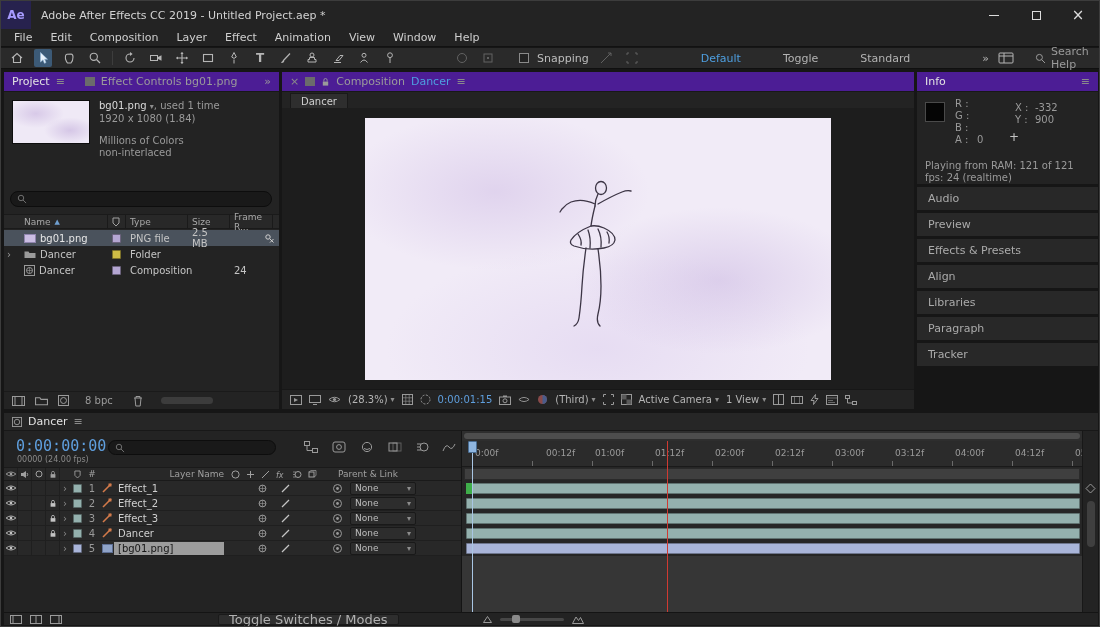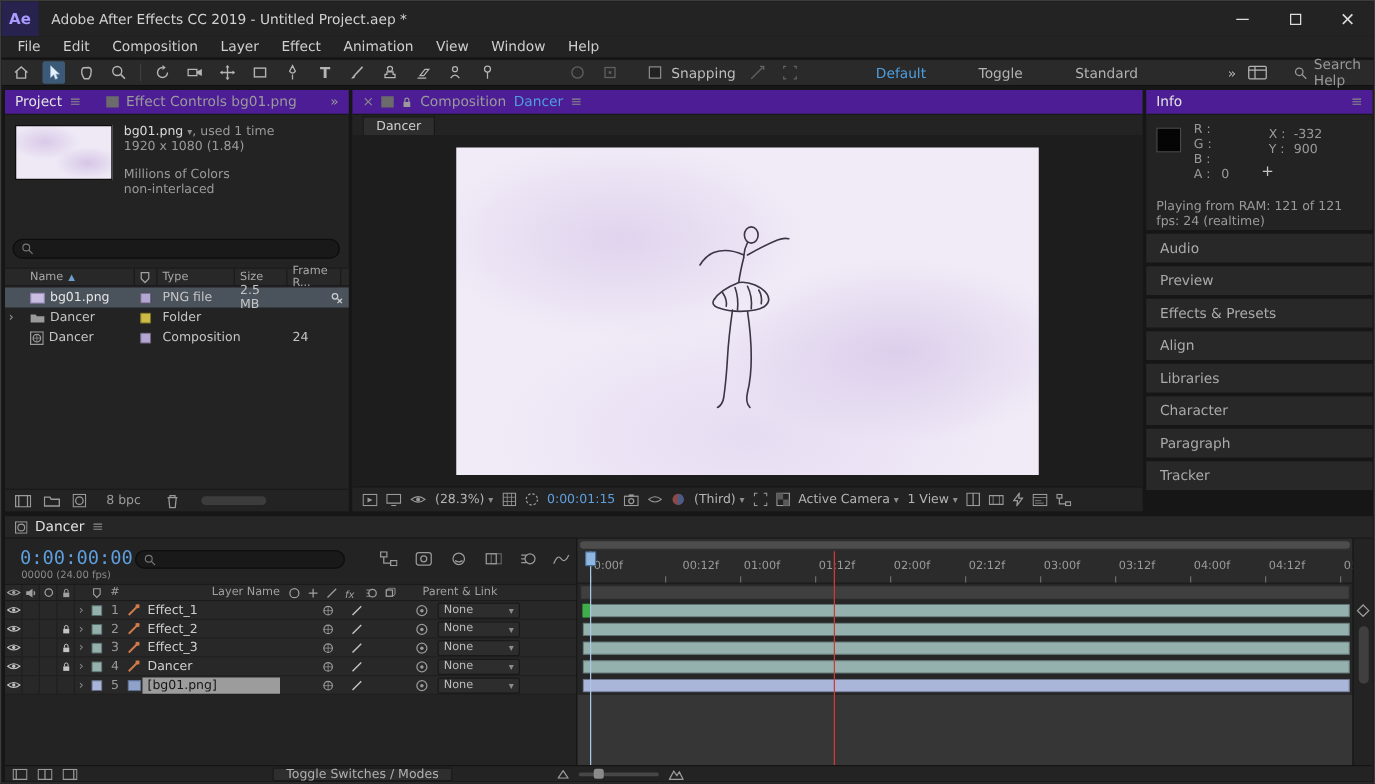--- a/index.html
+++ b/index.html
@@ -110,21 +110,21 @@
   .navig{position:absolute;left:0;right:0;top:0;height:10px;background:#2e2e2e;}
   .navbar{position:absolute;left:2px;right:2px;top:2px;height:6px;background:#4d4d4d;border-radius:3px;}
   .workarea{position:absolute;left:2px;right:2px;top:37px;height:12px;background:#3f3f3f;border:1px solid #2a2a2a;}
   .tbar{position:absolute;height:11px;border:1px solid rgba(0,0,0,.35);border-radius:1px;}
   .lowzone{position:absolute;left:0;right:0;top:125px;bottom:0;background:#363636;}
   .cti{position:absolute;width:1px;background:#a9c6e4;z-index:5;}
   .redline{position:absolute;width:1px;z-index:5;}
   .tl-bottom{position:absolute;left:0;right:0;bottom:0;height:13px;background:#232323;border-top:1px solid #141414;
     display:flex;align-items:center;gap:8px;padding:0 6px;}
   .togglebtn{height:11px;background:#2e2e2e;border:1px solid #1a1a1a;border-radius:2px;display:flex;align-items:center;
-    padding:0 10px;font-size:10px;color:#b0b0b0;}
+    padding:0 10px;font-size:13px;color:#b0b0b0;}
   .vscroll{position:absolute;right:0;top:18px;width:16px;bottom:13px;background:#232323;border-left:1px solid #181818;}
 </style>
 </head>
 <body>
 
 <div id="root">
 
   <div class="titlebar">
     <div class="appicon">Ae</div>
     <div class="wtitle">Adobe After Effects CC 2019 - Untitled Project.aep *</div>
@@ -620,23 +620,20 @@
         <span>Preview</span>
       </div>
     <div class="collbar">
         <span>Effects &amp; Presets</span>
       </div>
     <div class="collbar">
         <span>Align</span>
       </div>
     <div class="collbar">
         <span>Libraries</span>
-      </div>
-    <div class="collbar">
-        <span>Character</span>
       </div>
     <div class="collbar">
         <span>Paragraph</span>
       </div>
     <div class="collbar">
         <span>Tracker</span>
       </div>
   </div>
 
   <div class="tl">

